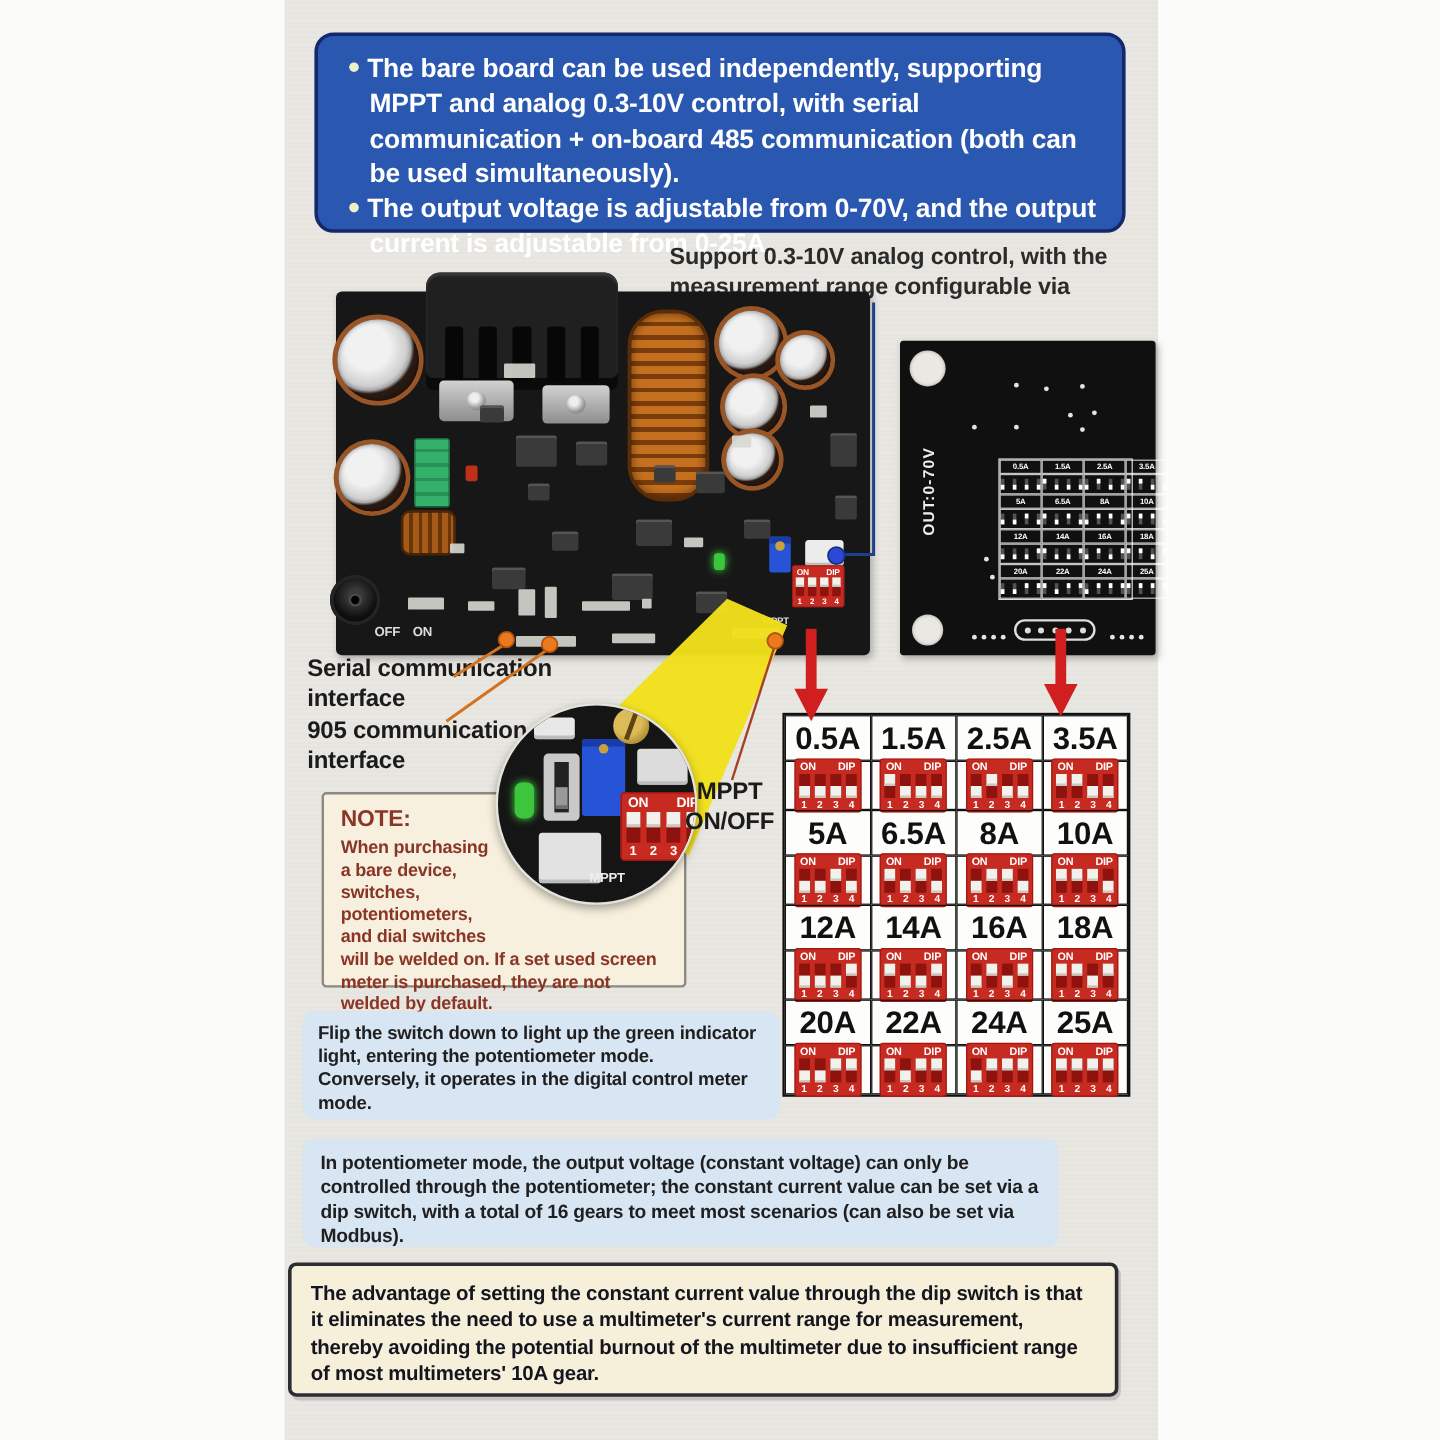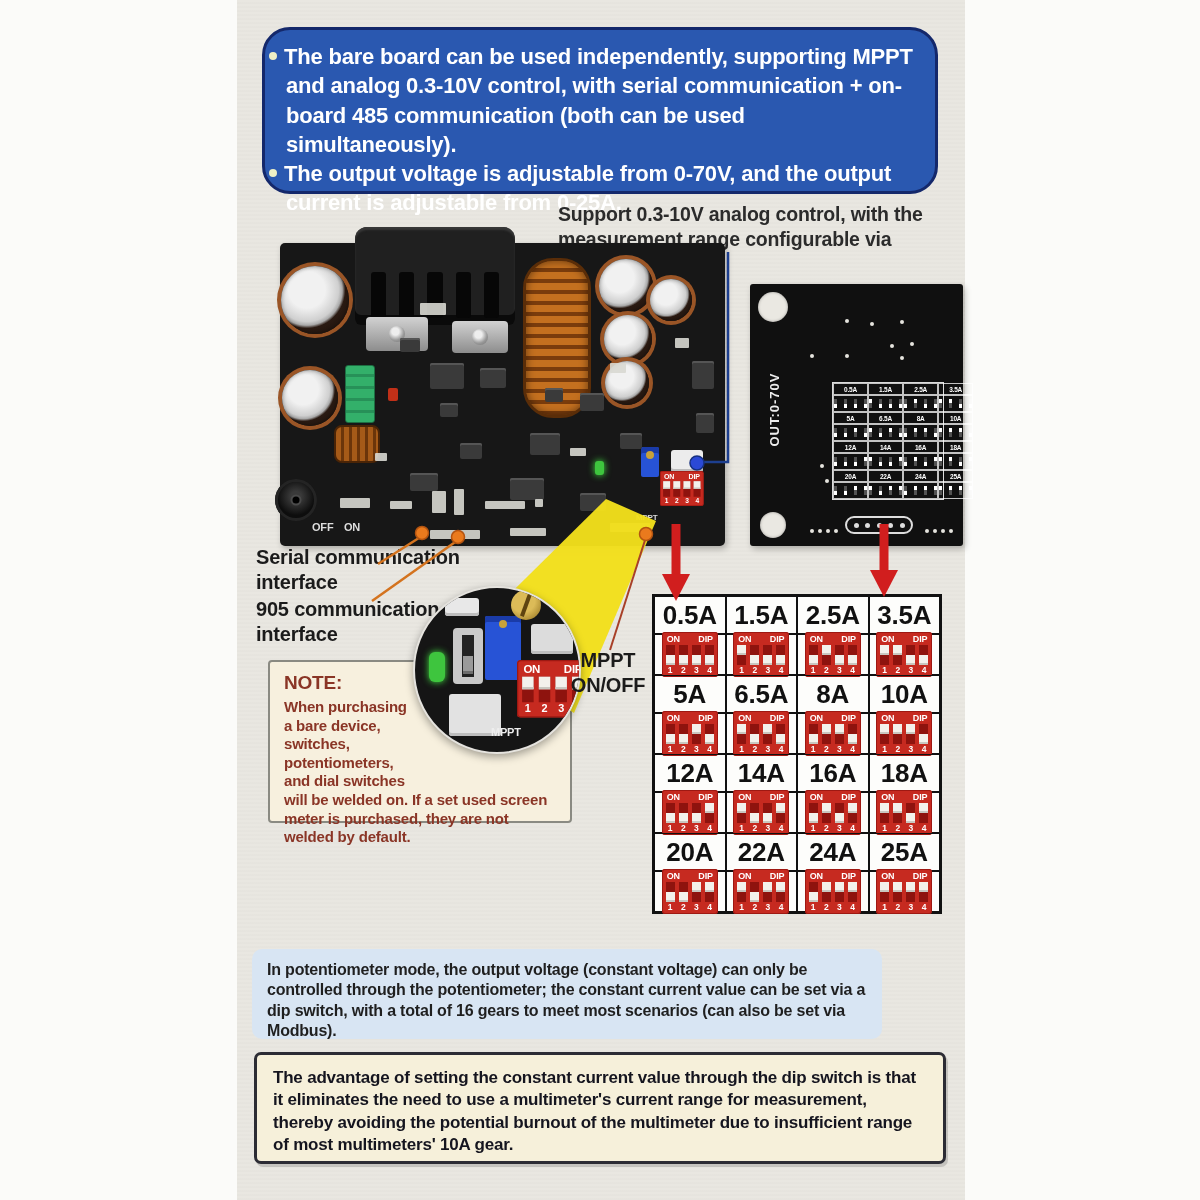--- a/index.html
+++ b/index.html
@@ -6,21 +6,21 @@
   *{box-sizing:border-box;font-family:"Liberation Sans",sans-serif;}
   #stage{position:relative;width:1200px;height:1200px;background:#fbfbf9;overflow:hidden;letter-spacing:-0.2px;}
   .abs{position:absolute;}
 
   
   #product{left:237px;top:0;width:728px;height:1200px;background:#e9e7e1;
     background-image:repeating-linear-gradient(0deg,rgba(0,0,0,.012) 0 2px,rgba(255,255,255,.015) 2px 4px);}
 
   
   #banner{left:262px;top:27px;width:676px;height:167px;background:#2a58b0;border:3px solid #14286b;
-    border-radius:28px;color:#fff;font-weight:bold;font-size:22px;line-height:1.33;padding:12px 14px 8px 4px;}
+    border-radius:16px;color:#fff;font-weight:bold;font-size:22px;line-height:1.33;padding:12px 14px 8px 26px;}
   #banner p{margin:0;padding-left:17px;text-indent:-17px;}
   .bullet-dot{display:inline-block;width:8px;height:8px;border-radius:50%;background:#eef0c6;margin-right:7px;vertical-align:4px;}
 
   
   #support-note{left:558px;top:202px;width:400px;font-weight:bold;font-size:19.5px;line-height:1.26;color:#2b2b2b;}
   .iface-label{left:256px;width:215px;font-weight:bold;font-size:20px;line-height:1.25;color:#1b1b1b;z-index:3;}
   #serial-label{top:545px;}
   #if485-label{top:597px;}
   #mppt-label{left:556px;top:648px;width:104px;text-align:center;font-weight:bold;font-size:20px;line-height:1.25;color:#1b1b1b;z-index:7;}
 
@@ -94,21 +94,21 @@
     border:2.5px solid #111;background:#fdfdfb;z-index:4;}
   .grid-cell{border:1.2px solid #111;display:flex;align-items:center;justify-content:center;}
   .grid-label{height:38px;font-weight:bold;font-size:26px;color:#111;}
   .grid-dip{height:41px;}
 
   
   .info-blue{background:#d8e5f3;border-radius:10px;color:#1f1f1f;font-weight:bold;z-index:3;}
   #flip-box{left:252px;top:843px;width:398px;height:90px;padding:9px 13px;font-size:15.5px;line-height:1.24;}
   #flip-box p{margin:0;}
   #pot-box{left:252px;top:949px;width:630px;height:90px;padding:11px 15px;font-size:16px;line-height:1.28;}
-  #advantage-box{left:254px;top:1052px;width:692px;height:112px;background:#f6f0da;border:3px solid #2c2c34;border-radius:7px;
+  #advantage-box{left:240px;top:1052px;width:692px;height:112px;background:#f6f0da;border:3px solid #2c2c34;border-radius:7px;
     padding:12px 16px;color:#15151f;font-weight:bold;font-size:17px;line-height:1.32;z-index:3;box-shadow:2px 3px 0 rgba(0,0,0,.15);}
 
   #overlay{left:0;top:0;z-index:5;pointer-events:none;}
 </style>
 </head>
 <body>
 
 <div id="stage">
   <div class="abs" id="product"></div>
 
@@ -936,15 +936,19 @@
           <div class="dip-pins">
             <span>1</span>
             <span>2</span>
             <span>3</span>
             <span>4</span>
           </div>
         </div>
       </div>
     </div>
 
+  <div class="abs info-blue" id="flip-box">
+    <p>Flip the switch down to light up the green indicator light, entering the potentiometer mode.</p>
+    <p>Conversely, it operates in the digital control meter mode.</p>
+  </div>
   <div class="abs info-blue" id="pot-box">In potentiometer mode, the output voltage (constant voltage) can only be controlled through the potentiometer; the constant current value can be set via a dip switch, with a total of 16 gears to meet most scenarios (can also be set via Modbus).</div>
   <div class="abs" id="advantage-box">The advantage of setting the constant current value through the dip switch is that it eliminates the need to use a multimeter's current range for measurement, thereby avoiding the potential burnout of the multimeter due to insufficient range of most multimeters' 10A gear.</div>
 </div>
 
 </body></html>

